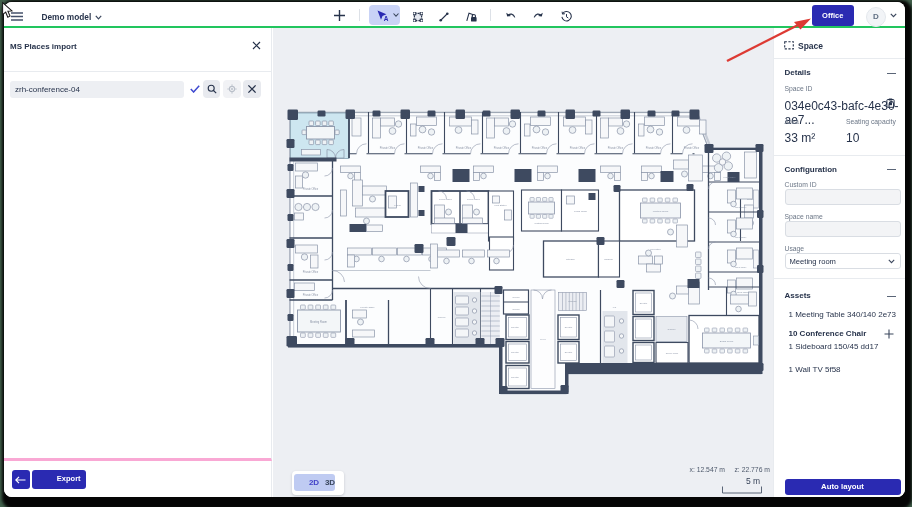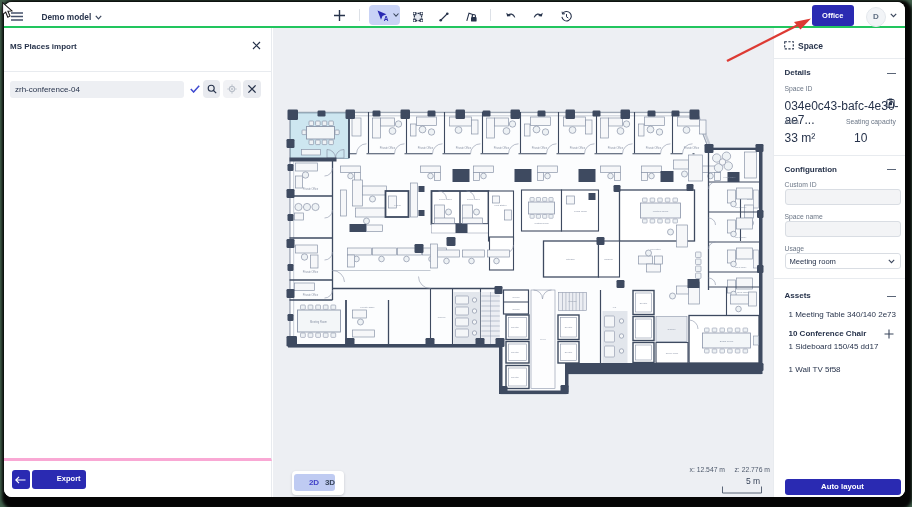--- a/index.html
+++ b/index.html
@@ -635,21 +635,21 @@
       <div class="lbl" style="top:57px;">Space ID</div>
       <div class="val" style="top:71px;">034e0c43-bafc-4e30-ae7...</div>
       <svg class="abs" style="left:112px;top:70px" width="9" height="10" viewBox="0 0 9 10">
           <rect x="0.9" y="1.5" width="7.2" height="7.8" rx="0.9" fill="none" stroke="#27334b" stroke-width="1"></rect>
           <rect x="2.7" y="0.4" width="3.6" height="2.2" rx="0.5" fill="#27334b"></rect>
           <rect x="3" y="4.2" width="3" height="3" fill="#27334b"></rect>
         </svg>
       <div class="lbl" style="top:90px;">Area</div>
       <div class="lbl" style="left:72.5px;top:90px;">Seating capacity</div>
       <div class="val" style="top:102.5px;">33 m²</div>
-      <div class="val" style="left:72.5px;top:102.5px;margin-left:8px;">10</div>
+      <div class="val" style="left:72.5px;top:102.5px;">10</div>
       <div class="hdiv" style="top:127px"></div>
 
       <div class="sechead" style="top:136.5px;">Configuration</div>
       <div class="minus" style="top:141px;"></div>
       <div class="lbl" style="top:152.5px;">Custom ID</div>
       <div class="inp" style="top:161px;"></div>
       <div class="lbl" style="top:184.5px;">Space name</div>
       <div class="inp" style="top:193px;"></div>
       <div class="lbl" style="top:216.5px;">Usage</div>
       <div class="inp" style="top:225px;background:#fff;"></div>

